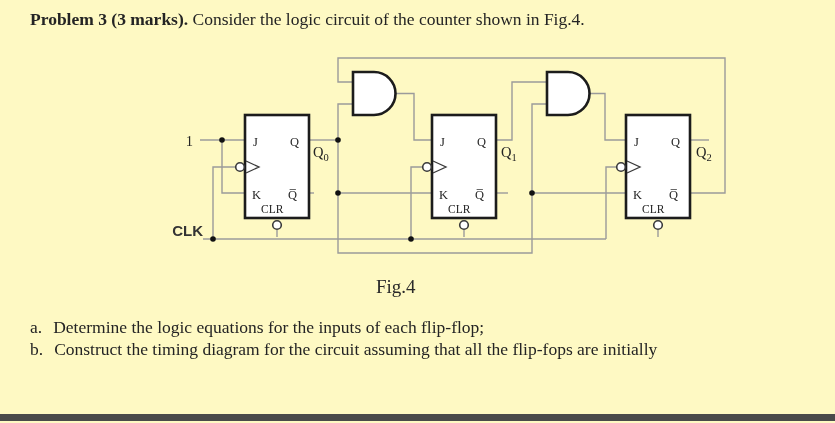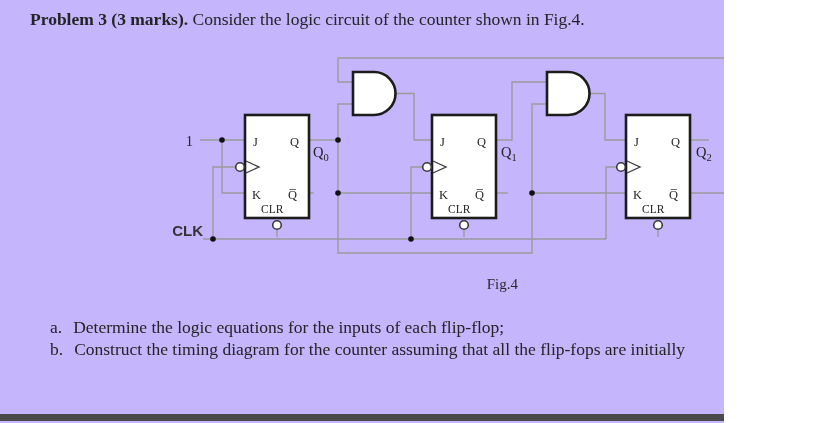--- a/index.html
+++ b/index.html
@@ -1,24 +1,24 @@
 <!DOCTYPE html>
 <html><head>
 <meta charset="utf-8">
 <style>
   html,body{margin:0;padding:0;background:#ffffff;}
-  #page{position:relative;width:724px;height:423px;background:#c4b5fd;overflow:hidden;
+  #page{position:relative;width:835px;height:423px;background:#fef9c3;overflow:hidden;
         font-family:"Liberation Serif","DejaVu Serif",serif;color:#242424;}
   #title{position:absolute;top:8px;left:30px;right:16px;font-size:17.5px;line-height:22px;}
   #title .bold{font-weight:bold;}
   #circuit-svg{position:absolute;top:0;left:0;}
-  #fig-caption{position:absolute;top:276px;left:368px;width:150px;text-align:right;
-               font-size:15px;color:#2a2a2a;}
+  #fig-caption{position:absolute;top:276px;left:376px;width:150px;text-align:left;
+               font-size:19px;color:#2a2a2a;}
   #tasks{position:absolute;top:316px;left:30px;width:792px;font-size:17.5px;line-height:22px;}
-  .task-line{white-space:normal;margin-left:20px;}
+  .task-line{white-space:normal;}
   .task-label{margin-right:11px;}
   .task-label:empty{margin-right:0;}
   #bottom-bar{position:absolute;left:0;top:414px;width:835px;height:7px;background:#4a4a4a;}
   svg text{font-family:"Liberation Serif","DejaVu Serif",serif;fill:#242424;}
   svg text.sans{font-family:"Liberation Sans","DejaVu Sans",sans-serif;font-weight:600;fill:#333;}
 </style>
 </head>
 <body>
 
 <div id="page">
@@ -139,18 +139,18 @@
     <text x="696" y="157" font-size="14.5"><tspan>Q</tspan><tspan dy="4" font-size="10.5">2</tspan></text>
   </svg>
 
   <div id="fig-caption">Fig.4</div>
 
   <div id="tasks">
     <div class="task-line">
       <span class="task-label">a.</span><span>Determine the logic equations for the inputs of each flip-flop;</span>
     </div>
     <div class="task-line">
-      <span class="task-label">b.</span><span>Construct the timing diagram for the counter assuming that all the flip-fops are initially</span>
+      <span class="task-label">b.</span><span>Construct the timing diagram for the circuit assuming that all the flip-fops are initially</span>
     </div>
   </div>
 
   <div id="bottom-bar"></div>
 </div>
 
 </body></html>

